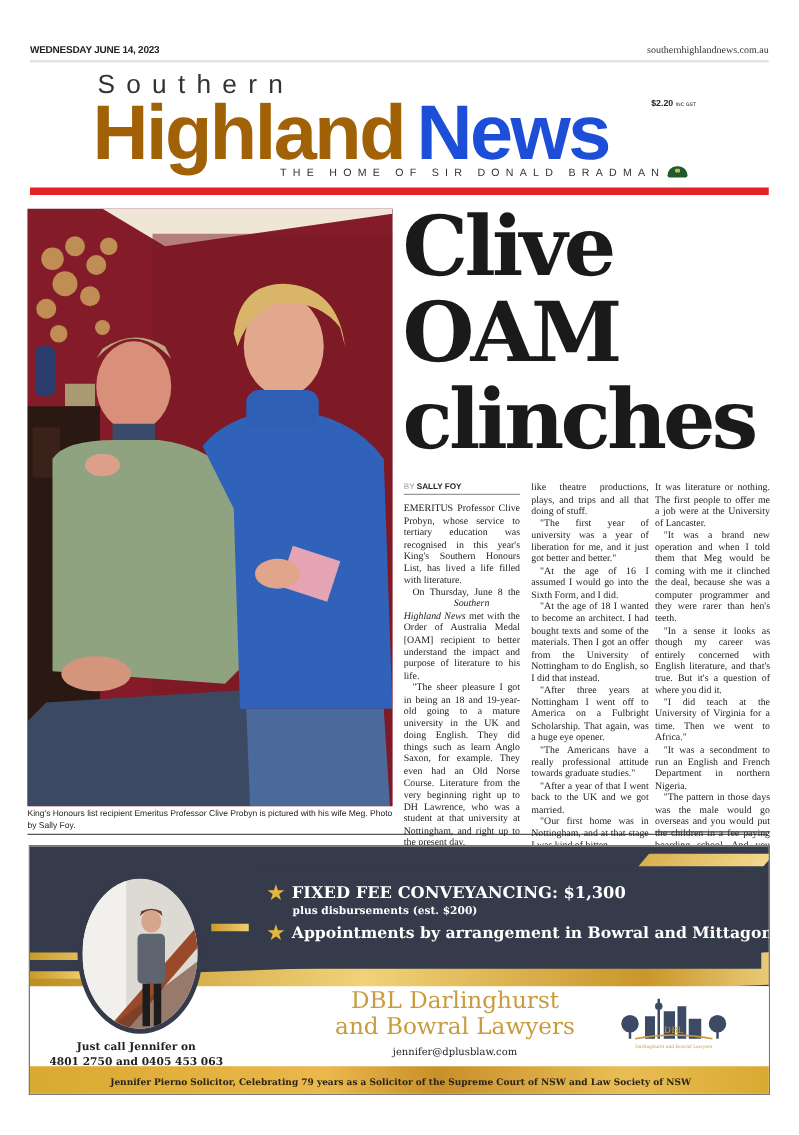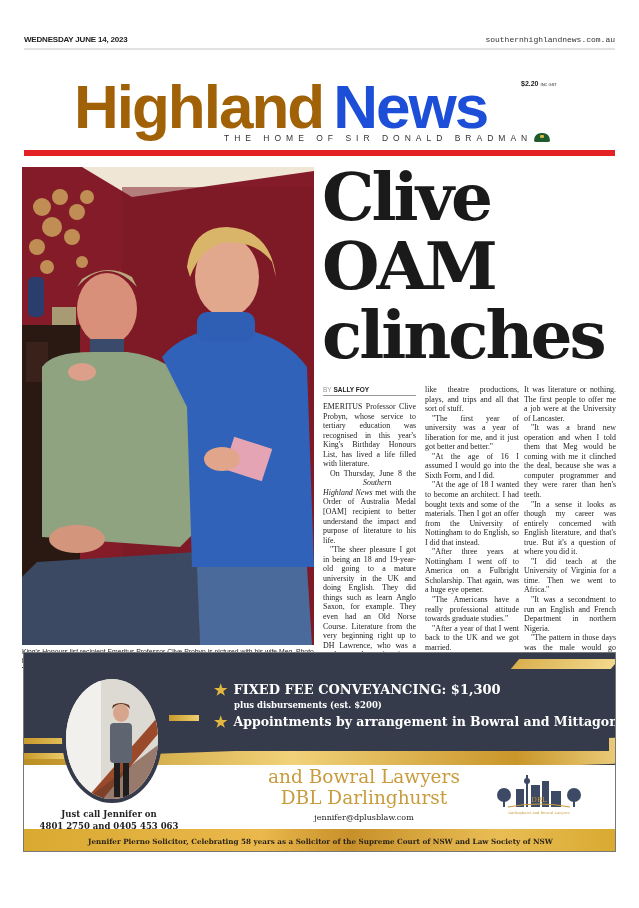--- a/index.html
+++ b/index.html
@@ -1,21 +1,21 @@
 <!DOCTYPE html>
 <html><head>
 <meta charset="utf-8">
 <style>
   * { box-sizing: border-box; margin: 0; padding: 0; }
   html, body { width: 639px; height: 908px; background: #ffffff; overflow: hidden; }
   body { position: relative; font-family: "DejaVu Serif", serif; color: #222; }
 
   .topbar { position: absolute; left: 24px; top: 32px; width: 591px; height: 14px; display: flex; justify-content: space-between; align-items: center; }
   .topbar .date { font-family: Liberation Sans, sans-serif; font-weight: bold; font-size: 8px; letter-spacing: -0.2px; color: #222; }
-  .topbar .url { font-family: Liberation Mono, monospace; font-size: 8px; color: #333; }
+  .topbar .url { font-family: Liberation Serif, serif; font-size: 8px; color: #333; }
   .topline { position: absolute; left: 24px; top: 48px; width: 591px; height: 2px; background: #e2e2e2; }
 
   .masthead { position: absolute; left: 74px; top: 54px; width: 500px; height: 100px; }
   .mh-southern { position: absolute; left: 4px; top: 2px; font-family: "Liberation Sans", sans-serif; font-size: 21px; letter-spacing: 9px; color: #333; }
   .mh-main { position: absolute; left: 0; top: 22px; font-family: "Liberation Sans", sans-serif; font-weight: bold; font-size: 62px; letter-spacing: -2px; line-height: 62px; white-space: nowrap; }
   .mh-highland { color: #a16207; }
   .mh-news { color: #1d4ed8; margin-left: 10px; }
   .mh-tagline { position: absolute; left: 150px; top: 79px; font-family: "Liberation Sans", sans-serif; font-size: 8.5px; letter-spacing: 5px; color: #333; white-space: nowrap; }
   .mh-cap { display: inline-block; width: 16px; height: 9px; background: #1f5a2c; border-radius: 8px 8px 2px 2px; vertical-align: -1px; margin-left: 2px; position: relative; }
   .mh-cap::after { content: ""; position: absolute; left: 6px; top: 2px; width: 4px; height: 3px; background: #d8b440; border-radius: 1px; }
@@ -38,21 +38,21 @@
   .col { position: absolute; top: 399px; font-family: "Liberation Serif", serif; font-size: 7.9px; line-height: 9.55px; text-align: justify; color: #222; hyphens: none; }
   .col p { text-indent: 7px; }
   .col p.first { text-indent: 0; }
   .col1 { left: 323px; width: 93px; top: 402px; }
   .col2 { left: 425px; width: 94px; top: 385px; }
   .col3 { left: 524px; width: 92px; top: 385px; }
   .col em { font-style: italic; padding-left: 40px; }
   .cont { text-indent: 0 !important; text-align: center; font-weight: bold; margin-top: 1px; }
   .cont-rule { position: absolute; left: 524px; top: 665px; width: 92px; height: 1px; background: #444; }
 
-  .ad { position: absolute; left: 23px; top: 652px; width: 593px; height: 200px; border: 1px solid #777; overflow: hidden; background: #ffffff; }
+  .ad { position: absolute; left: 23px; top: 676px; width: 593px; height: 200px; border: 1px solid #777; overflow: hidden; background: #ffffff; }
   .ad-dark { position: absolute; left: 0; top: 0; width: 593px; height: 112px; background: #353b4a; }
   .ad-gold-sweep { position: absolute; left: -20px; top: 95px; width: 640px; height: 26px; background: linear-gradient(90deg, #b88a1c, #f1d27a 45%, #c9962a 80%, #f3d98d); transform: rotate(-2deg); }
   .ad-white { position: absolute; left: 0; top: 112px; width: 593px; height: 64px; background: #fff; }
   .ad-darkpanel { position: absolute; left: 180px; top: 20px; width: 405px; height: 78px; background: #353b4a; }
   .ad-stripes div { position: absolute; height: 6px; background: linear-gradient(90deg,#c89a2c,#f0cf70); }
   .ad-topgold { position: absolute; right: 0; top: 6px; width: 100px; height: 10px; background: linear-gradient(90deg,#d9b050,#f3d98d); transform: skewX(-40deg); }
   .ad-line { position: absolute; left: 190px; font-family: "DejaVu Serif", serif; color: #ffffff; white-space: nowrap; }
   .ad-line .star { color: #e3b541; font-size: 15px; margin-right: 6px; vertical-align: -1px; }
   .ad-l1 { top: 28px; font-size: 13px; font-weight: bold; }
   .ad-l2 { top: 47px; left: 210px; font-size: 8.5px; font-weight: bold; }
@@ -68,20 +68,21 @@
 </head>
 <body>
 
 <div class="topbar">
   <span class="date">WEDNESDAY JUNE 14, 2023</span>
   <span class="url">southernhighlandnews.com.au</span>
 </div>
 <div class="topline"></div>
 
 <div class="masthead">
+  <div class="mh-southern">Southern</div>
   <div class="mh-main">
     <span class="mh-highland">Highland</span><span class="mh-news">News</span>
   </div>
   <div class="price"><span>$2.20</span><small>INC GST</small></div>
   <div class="mh-tagline"><span>THE HOME OF SIR DONALD BRADMAN</span><span class="mh-cap"></span></div>
 </div>
 <div class="redbar"></div>
 
 <div class="photo">
   <svg width="292" height="478" viewBox="0 0 292 478">
@@ -129,28 +130,28 @@
 <h1 class="headline">
   <span>Clive</span>
   <span>OAM</span>
   <span>clinches</span>
 </h1>
 
 <div class="byline"><span>BY</span> <b>SALLY FOY</b></div>
 <div class="byline-rule"></div>
 
 <div class="col col1">
-  <p class="first">EMERITUS Professor Clive Probyn, whose service to tertiary education was recognised in this year's King's Birthday Honours List, has lived a life filled with literature.</p>
+  <p class="first">EMERITUS Professor Clive Probyn, whose service to tertiary education was recognised in this year's King's Southern Honours List, has lived a life filled with literature.</p>
   <p><span>On Thursday, June 8 the </span><em>Southern Highland News</em><span> met with the Order of Australia Medal [OAM] recipient to better understand the impact and purpose of literature to his life.</span></p>
   <p>"The sheer pleasure I got in being an 18 and 19-year-old going to a mature university in the UK and doing English. They did things such as learn Anglo Saxon, for example. They even had an Old Norse Course. Literature from the very beginning right up to DH Lawrence, who was a student at that university at Nottingham, and right up to the present day.</p>
   <p>"It was immensely busy but we had time for things</p>
 </div>
 
 <div class="col col2">
-  <p class="first">like theatre productions, plays, and trips and all that sort of stuff.</p>
+  <p class="first">like theatre productions, plays, and trips and all that doing of stuff.</p>
   <p>"The first year of university was a year of liberation for me, and it just got better and better."</p>
   <p>"At the age of 16 I assumed I would go into the Sixth Form, and I did.</p>
   <p>"At the age of 18 I wanted to become an architect. I had bought texts and some of the materials. Then I got an offer from the University of Nottingham to do English, so I did that instead.</p>
   <p>"After three years at Nottingham I went off to America on a Fulbright Scholarship. That again, was a huge eye opener.</p>
   <p>"The Americans have a really professional attitude towards graduate studies."</p>
   <p>"After a year of that I went back to the UK and we got married.</p>
   <p>"Our first home was in Nottingham, and at that stage I was kind of bitten.</p>
 </div>
 
 <div class="col col3">
@@ -188,22 +189,22 @@
       <polygon points="10,128 100,60 100,128" fill="#6a3a2a" opacity="0.6"></polygon>
       <ellipse cx="55" cy="34" rx="8" ry="9" fill="#d7a58c"></ellipse>
       <path d="M46 30 Q55 20 64 30 L63 26 Q55 22 47 26 Z" fill="#6b3a22"></path>
       <rect x="44" y="44" width="22" height="40" rx="4" fill="#5e6470"></rect>
       <rect x="48" y="84" width="6" height="34" fill="#1d1d1d"></rect>
       <rect x="57" y="84" width="6" height="34" fill="#1d1d1d"></rect>
     </svg>
   </div>
 
   <div class="ad-firm">
+    <div>DBL Darlinghurst</div>
     <div>and Bowral Lawyers</div>
-    <div>DBL Darlinghurst</div>
   </div>
   <div class="ad-email">jennifer@dplusblaw.com</div>
 
   <div class="ad-call">
     <div>Just call Jennifer on</div>
     <div>4801 2750 and 0405 453 063</div>
   </div>
 
   <div class="ad-logo">
     <svg width="90" height="50" viewBox="0 0 90 50">
@@ -217,15 +218,15 @@
       <rect x="37" y="14" width="9" height="22" fill="#3d4a66"></rect>
       <rect x="48" y="10" width="7" height="26" fill="#3d4a66"></rect>
       <rect x="57" y="20" width="10" height="16" fill="#3d4a66"></rect>
       <path d="M14 36 Q45 30 76 36" stroke="#c89b3c" stroke-width="1.2" fill="none"></path>
       <text x="45" y="31" font-size="7" text-anchor="middle" fill="#c89b3c" font-family="DejaVu Serif, serif">DBL</text>
       <text x="45" y="43" font-size="3.6" text-anchor="middle" fill="#c89b3c" font-family="DejaVu Serif, serif">Darlinghurst and Bowral Lawyers</text>
     </svg>
   </div>
 
   <div class="ad-footer">
-    <span>Jennifer Pierno Solicitor, Celebrating 58 years as a Solicitor of the Supreme Court of NSW and Law Society of NSW</span>
+    <span>Jennifer Pierno Solicitor, Celebrating 79 years as a Solicitor of the Supreme Court of NSW and Law Society of NSW</span>
   </div>
 </div>
 
 </body></html>

